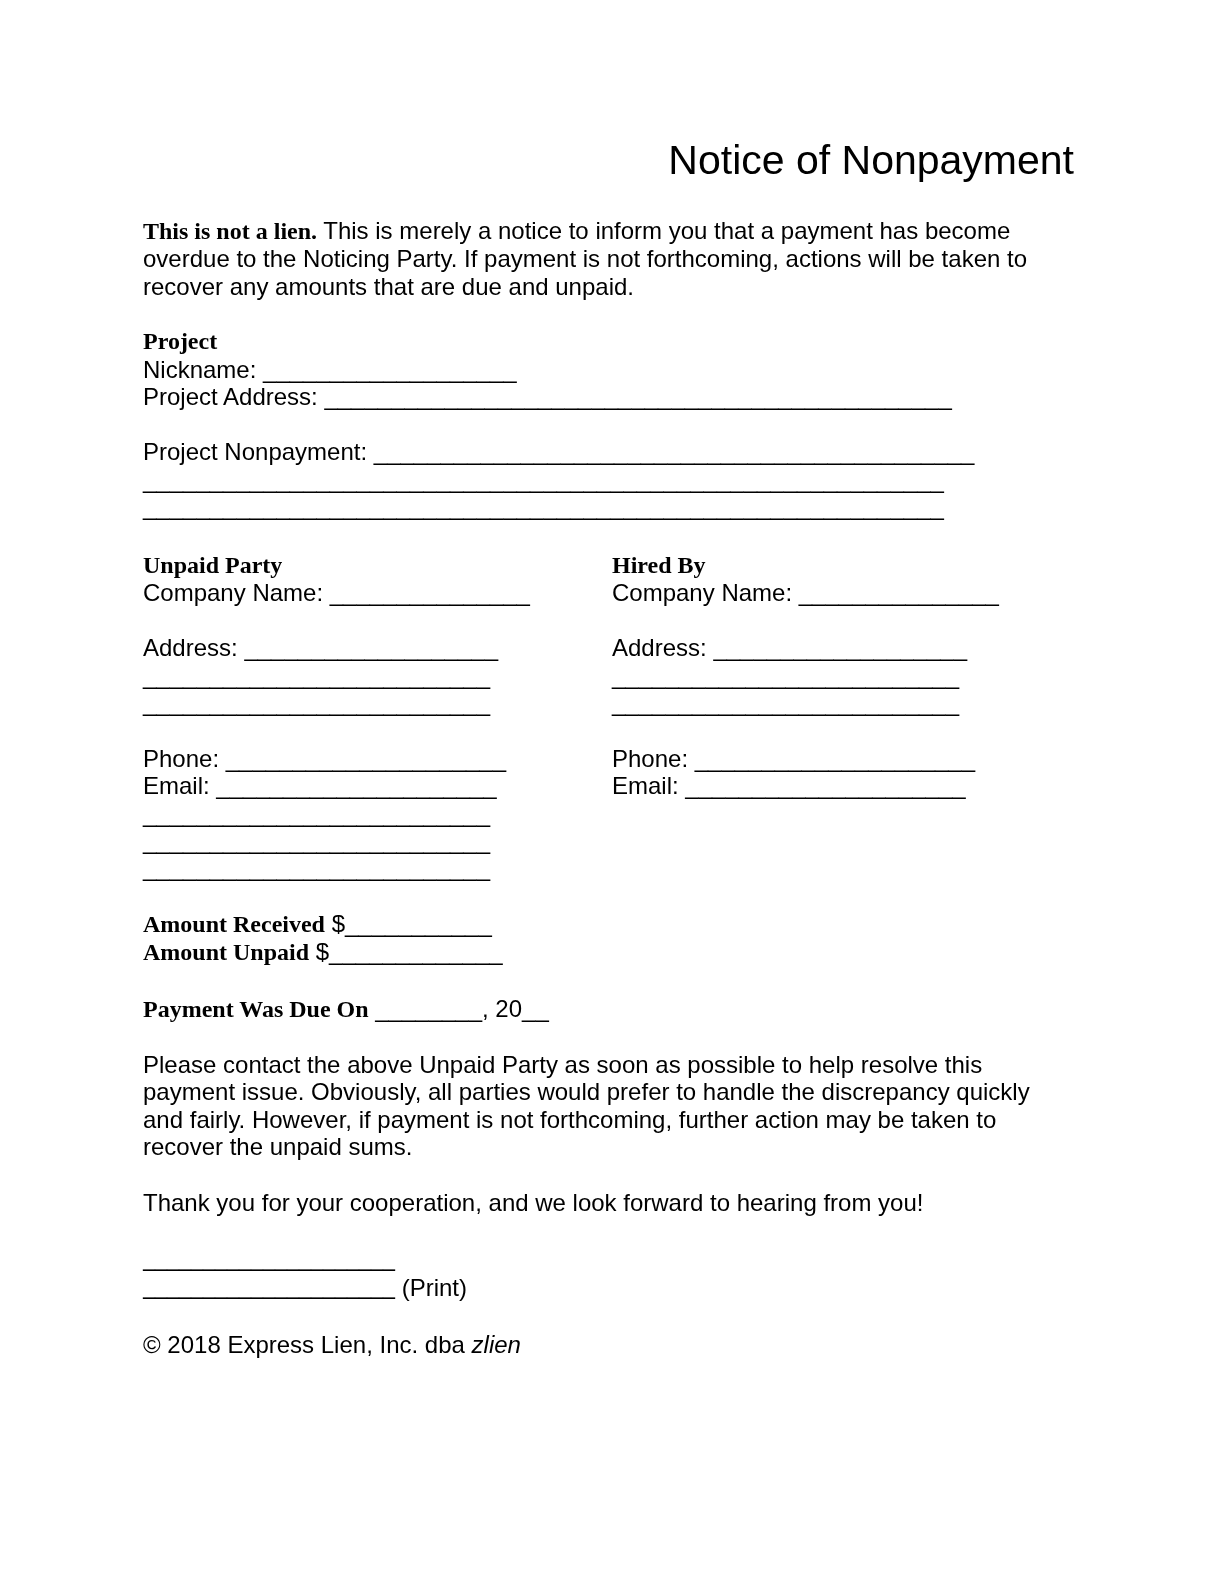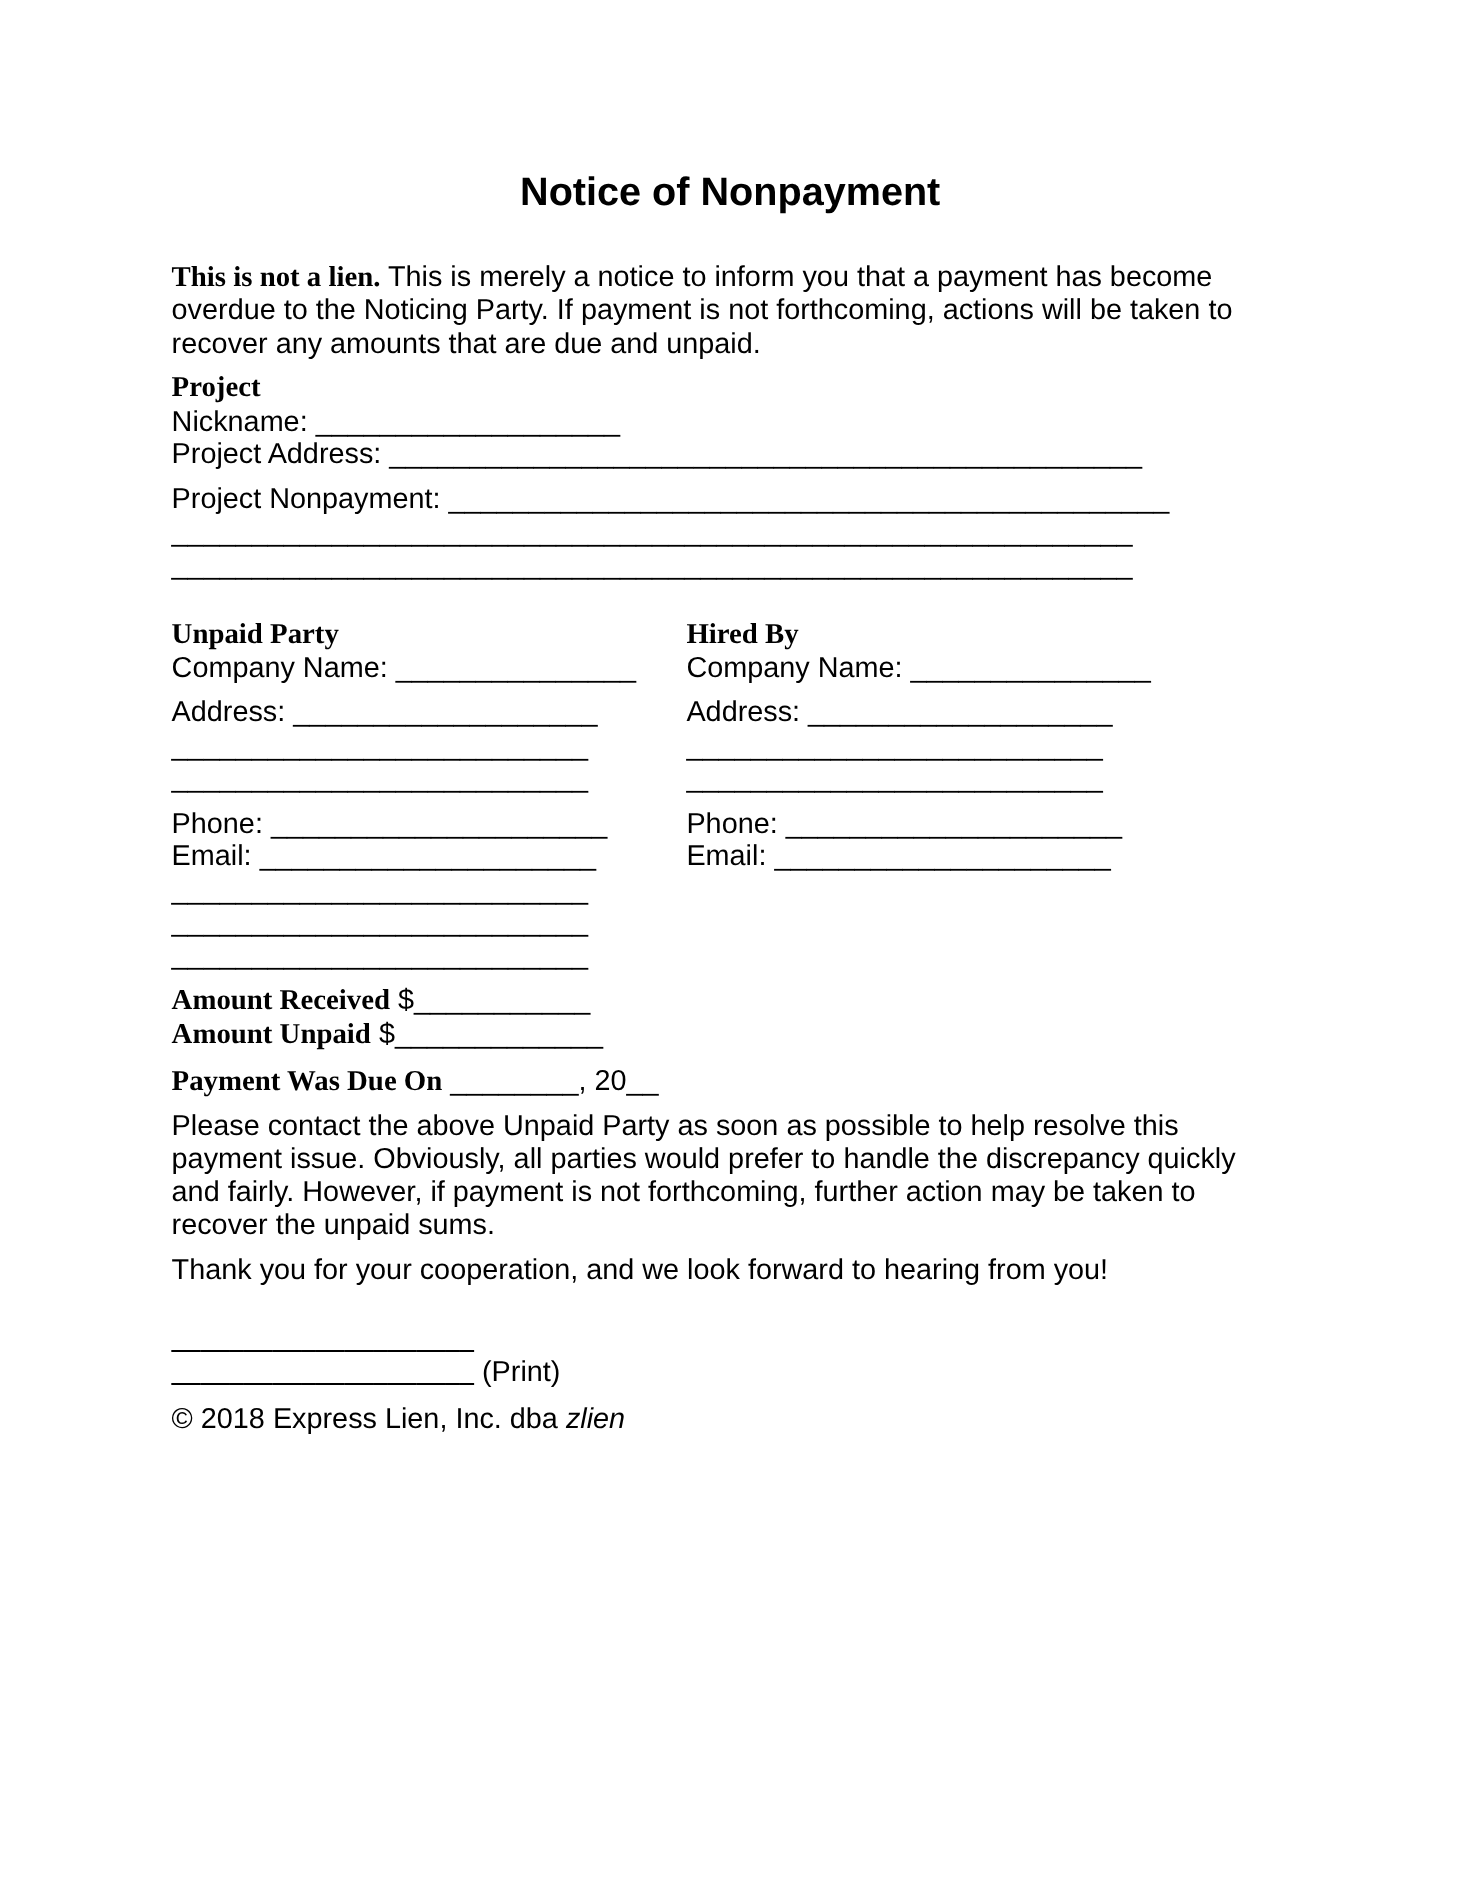--- a/index.html
+++ b/index.html
@@ -12,30 +12,30 @@
     color: #000000;
     font-family: "Liberation Sans", sans-serif;
     font-size: 24px;
     line-height: 27.4px;
     overflow: hidden;
   }
   p { margin: 0; }
   .b { font-weight: bold; font-family: Liberation Serif, serif; }
   .i { font-style: italic; }
   .title {
-    font-size: 33px;
+    font-size: 41px;
     line-height: 48px;
-    font-weight: bold;
-    text-align: center;
+    font-weight: normal;
+    text-align: right;
     margin: 0 0 33px 0;
   }
   .para { max-width: 930px; }
-  .mt1 { margin-top: 10px; }      
+  .mt1 { margin-top: 28px; }      
   .mt-sec { margin-top: 31px; }   
-  .cols { display: flex; margin-top: 31px; }
+  .cols { display: flex; margin-top: 31px; gap: 40px; }
   .col1 { width: 429px; }
   .col2 { flex: 1; }
   .nowrap { white-space: nowrap; }
 </style>
 </head>
 <body>
 
 <div class="page">
 
   <h1 class="title">Notice of Nonpayment</h1>

